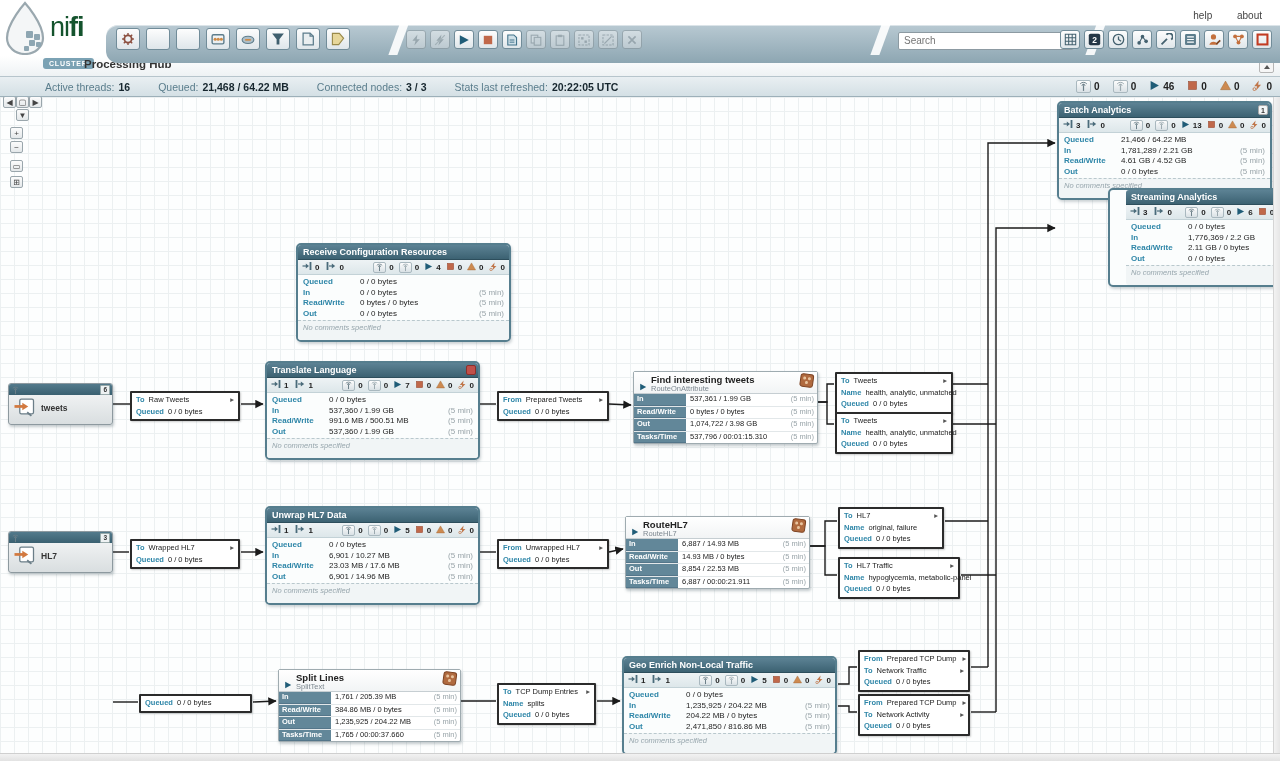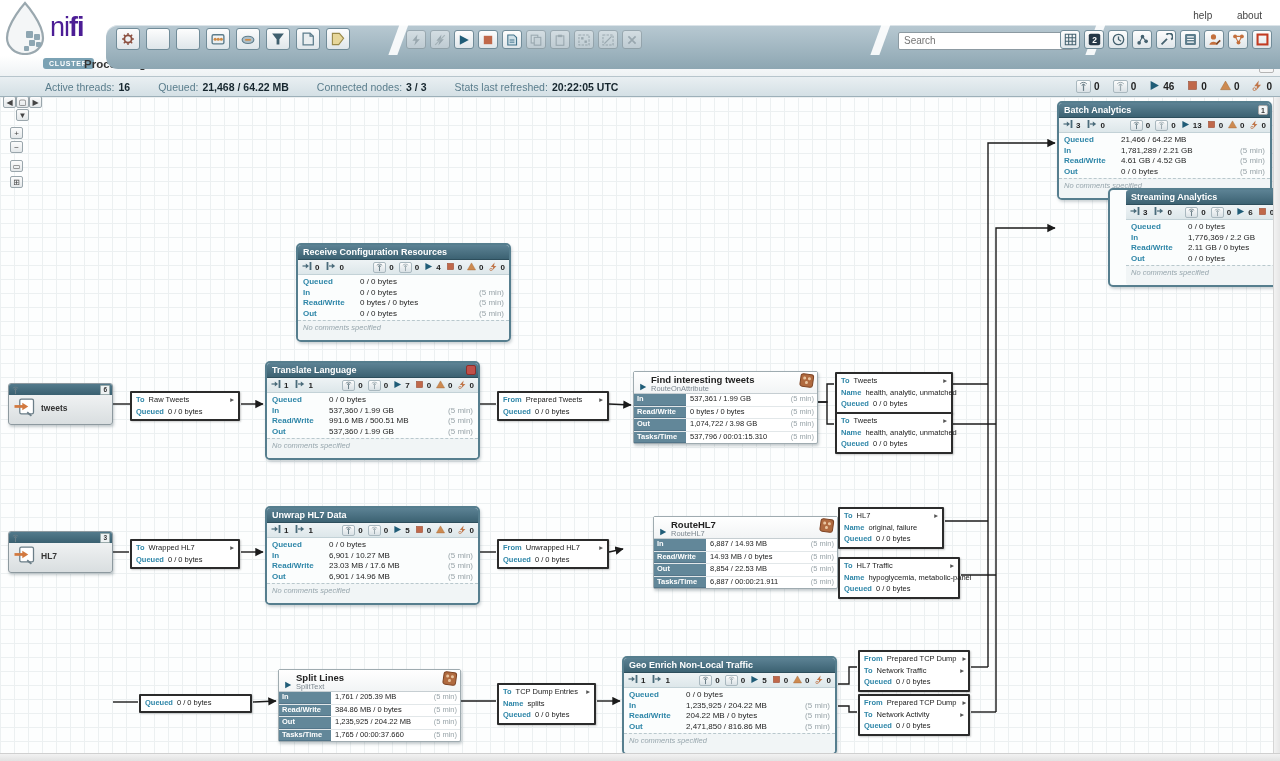--- a/index.html
+++ b/index.html
@@ -2,23 +2,23 @@
 <html><head>
 <meta charset="utf-8">
 <style>
   html,body{margin:0;padding:0;width:1280px;height:761px;overflow:hidden;
     font-family:"Liberation Sans",sans-serif;background:#fff;position:relative;}
   *{box-sizing:border-box;}
 
   
   #header{position:absolute;left:0;top:0;width:1280px;height:56px;background:#fff;z-index:30;}
   #logo{position:absolute;left:2px;top:1px;width:46px;height:54px;}
-  #wordmark{position:absolute;left:50px;top:12px;font-size:27px;color:#4c1d95;letter-spacing:-1px;}
+  #wordmark{position:absolute;left:50px;top:12px;font-size:27px;color:#14532d;letter-spacing:-1px;}
   #wordmark .ni{font-weight:400;} #wordmark .fi{font-weight:700;}
-  #banner{position:absolute;left:106px;top:25px;right:0;height:44px;
+  #banner{position:absolute;left:106px;top:25px;right:0;height:38px;
     background:linear-gradient(#b8c9d2,#8da6b2);border-radius:12px 0 0 12px;
     box-shadow:inset 0 1px 0 rgba(255,255,255,.5);}
   .banner-divider{position:absolute;top:-1px;width:9px;height:31px;background:#fff;
     transform:skewX(-20deg);opacity:.9;}
   #toolbar-components{position:absolute;left:10px;top:3px;display:flex;gap:6px;}
   #toolbar-actions{position:absolute;left:300px;top:5px;display:flex;gap:4px;}
   #toolbar-utilities{position:absolute;right:8px;top:5px;display:flex;gap:4px;}
   .tool{width:24px;height:22px;border-radius:3px;background:linear-gradient(#fdfdfd,#dfe6ea);
     border:1px solid #718c99;display:flex;align-items:center;justify-content:center;cursor:pointer;}
   .tool.small{width:20px;height:19px;}
@@ -928,21 +928,21 @@
           <span class="v">1,074,722 / 3.98 GB</span>
           <span class="f">(5 min)</span>
         </div>
         <div class="proc-row">
           <span class="k">Tasks/Time</span>
           <span class="v">537,796 / 00:01:15.310</span>
           <span class="f">(5 min)</span>
         </div>
       </div>
     </div>
-    <div class="proc" style="left: 625px; top: 419px; width: 185px; margin-left: 28px;">
+    <div class="proc" style="left: 625px; top: 419px; width: 185px;">
       <div class="proc-head">
         <span class="proc-state"><svg width="8" height="8" viewBox="0 0 10 10">
             <path d="M1.5,1 L9,5 L1.5,9 z" fill="#1f5c77"></path>
           </svg></span>
         <div class="proc-name">RouteHL7</div>
         <div class="proc-type">RouteHL7</div>
         <span class="proc-chip"><svg width="15" height="15" viewBox="0 0 10 10">
             <rect x="0.8" y="0.8" width="8.4" height="8.4" rx="1.6" fill="#b06a3f" stroke="#7e4424" stroke-width=".7"></rect>
             <circle cx="3.4" cy="3.6" r="1" fill="#e8c49f"></circle>
             <circle cx="6.6" cy="3.6" r="1" fill="#e8c49f"></circle>

